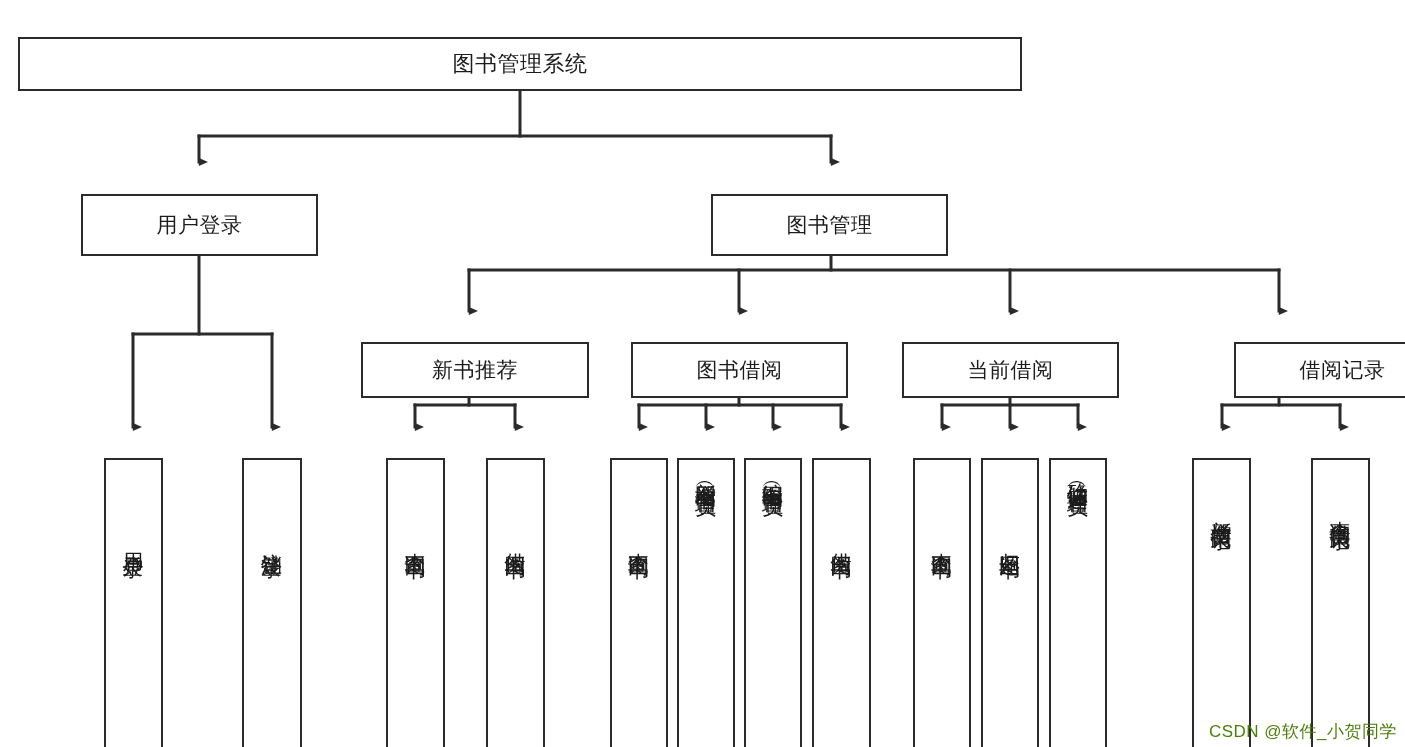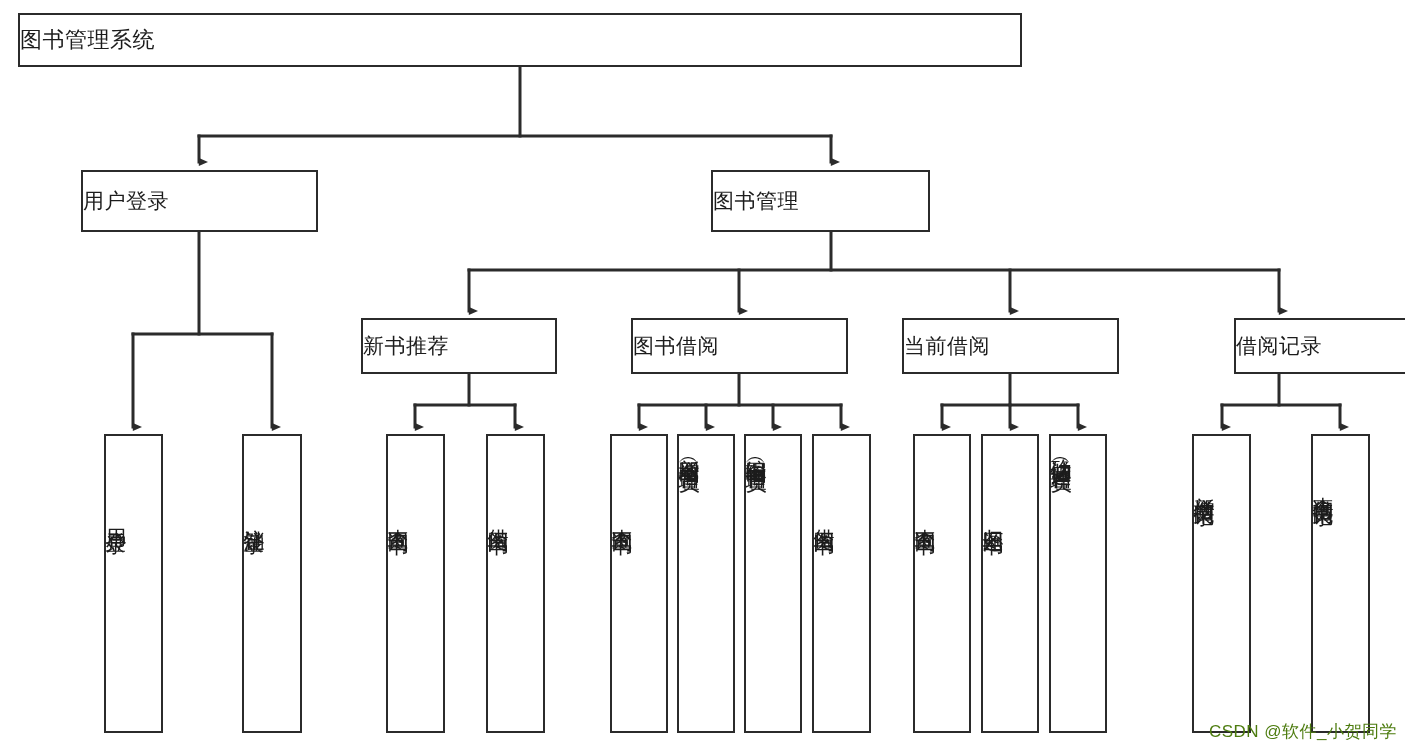--- a/index.html
+++ b/index.html
@@ -28,23 +28,24 @@
     height: 747px;
     pointer-events: none;
   }
   .node {
     position: absolute;
     box-sizing: border-box;
     border: 2px solid #2b2b2b;
     background: #ffffff;
     display: flex;
     align-items: center;
-    justify-content: flex-start;
+    justify-content: center;
     color: #1c1c1c;
     z-index: 2;
+    margin-top: 24px;
   }
   .node-label {
     display: block;
     text-align: center;
     line-height: 1.12;
     letter-spacing: 0.5px;
   }
   
   .h-node .node-label {
     font-size: 21px;
@@ -134,25 +135,25 @@
   </svg>
 
   <div class="node h-node node-root" style="left:18px; top:13px; width:1004px; height:54px;">
     <span class="node-label">图书管理系统</span>
   </div>
 
   <div class="node h-node" style="left:81px; top:170px; width:237px; height:62px;">
     <span class="node-label">用户登录</span>
   </div>
 
-  <div class="node h-node" style="left:711px; top:170px; width:219px; height:62px;">
+  <div class="node h-node" style="left:711px; top:170px; width:237px; height:62px;">
     <span class="node-label">图书管理</span>
   </div>
 
-  <div class="node h-node" style="left:361px; top:318px; width:196px; height:56px;">
+  <div class="node h-node" style="left:361px; top:318px; width:228px; height:56px;">
     <span class="node-label">新书推荐</span>
   </div>
 
   <div class="node h-node" style="left:902px; top:318px; width:217px; height:56px;">
     <span class="node-label">当前借阅</span>
   </div>
 
   <div class="node h-node" style="left:631px; top:318px; width:217px; height:56px;">
     <span class="node-label">图书借阅</span>
   </div>

